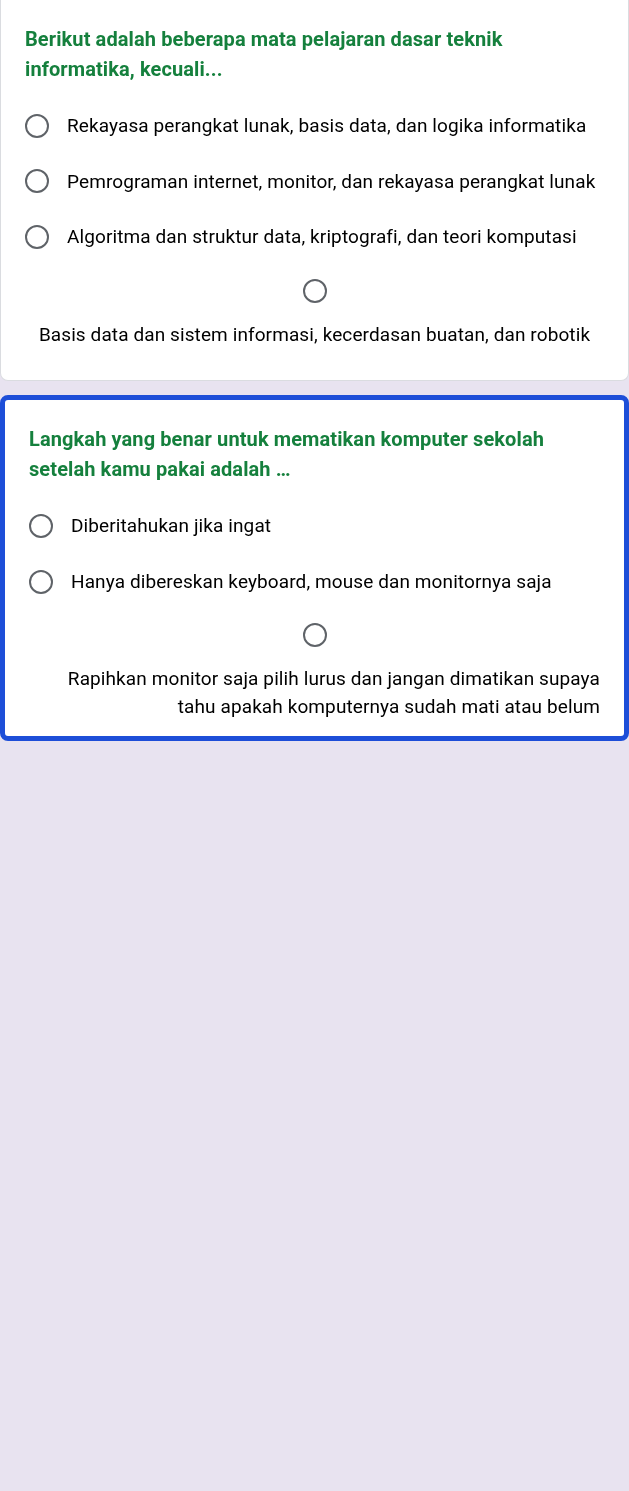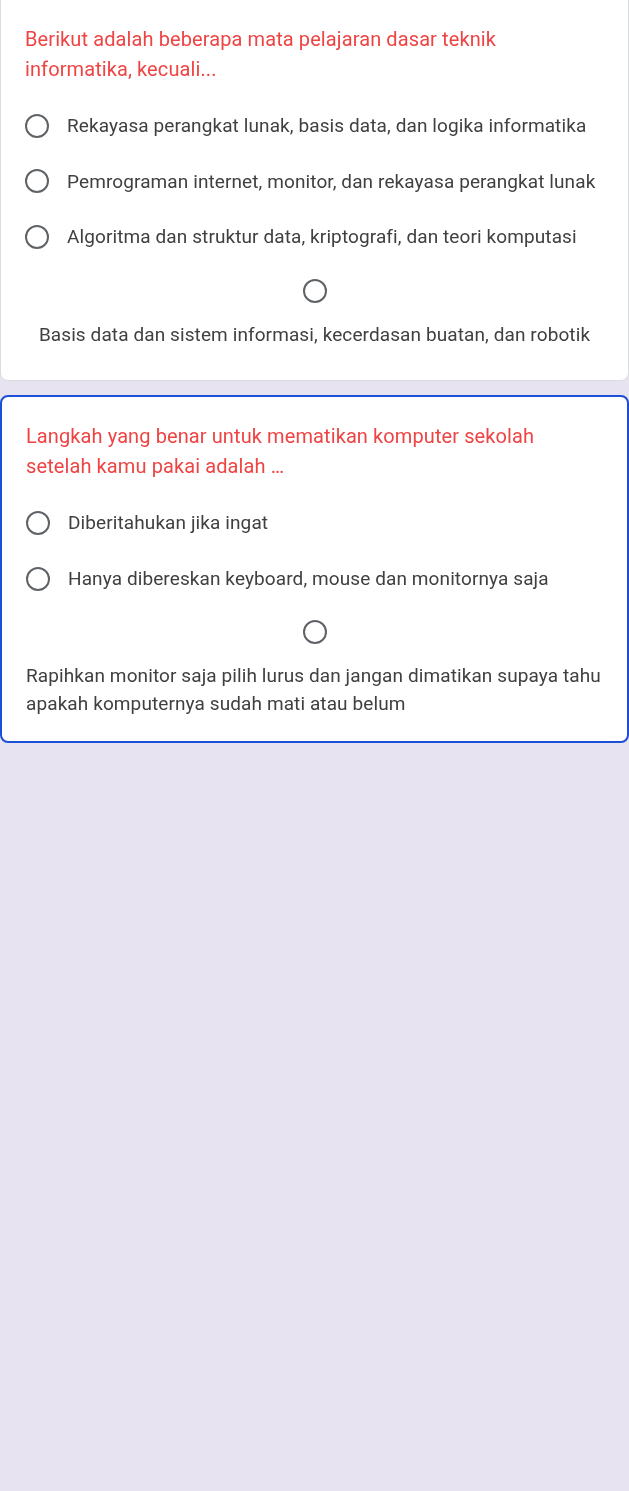--- a/index.html
+++ b/index.html
@@ -17,29 +17,30 @@
     background: #fff;
     border-radius: 0 0 8px 8px;
     padding: 24px 24px 32px 24px;
     margin-bottom: 14px;
     border: 1px solid #dadce0;
     border-top: none;
   }
   .card2 {
     background: #fff;
     border-radius: 8px;
-    padding: 24px 24px 24px 24px;
-    border: 2px solid #1d4ed8;
+    padding: 24px 24px 16px 24px;
+    border: 5px solid #1d4ed8;
   }
   .question {
     font-size: 20px;
     line-height: 1.5;
-    color: #ef4444;
+    color: #15803d;
     margin-bottom: 28px;
     letter-spacing: 0.1px;
+    font-weight: bold;
   }
   .option {
     display: flex;
     align-items: center;
     gap: 18px;
     margin-bottom: 28px;
   }
   .option:last-child {
     margin-bottom: 0;
     flex-direction: column;
@@ -48,22 +49,23 @@
     width: 24px;
     height: 24px;
     min-width: 24px;
     border: 2.5px solid #5f6368;
     border-radius: 50%;
     flex-shrink: 0;
   }
   .option-text {
     font-size: 19px;
     line-height: 1.45;
-    color: #404040;
+    color: #000000;
     letter-spacing: 0.1px;
+    text-align: right;
   }
 </style>
 </head>
 <body>
 
 <div class="card">
   <div class="question">Berikut adalah beberapa mata pelajaran dasar teknik informatika, kecuali...</div>
 
   <div class="option">
     <div class="radio"></div>

